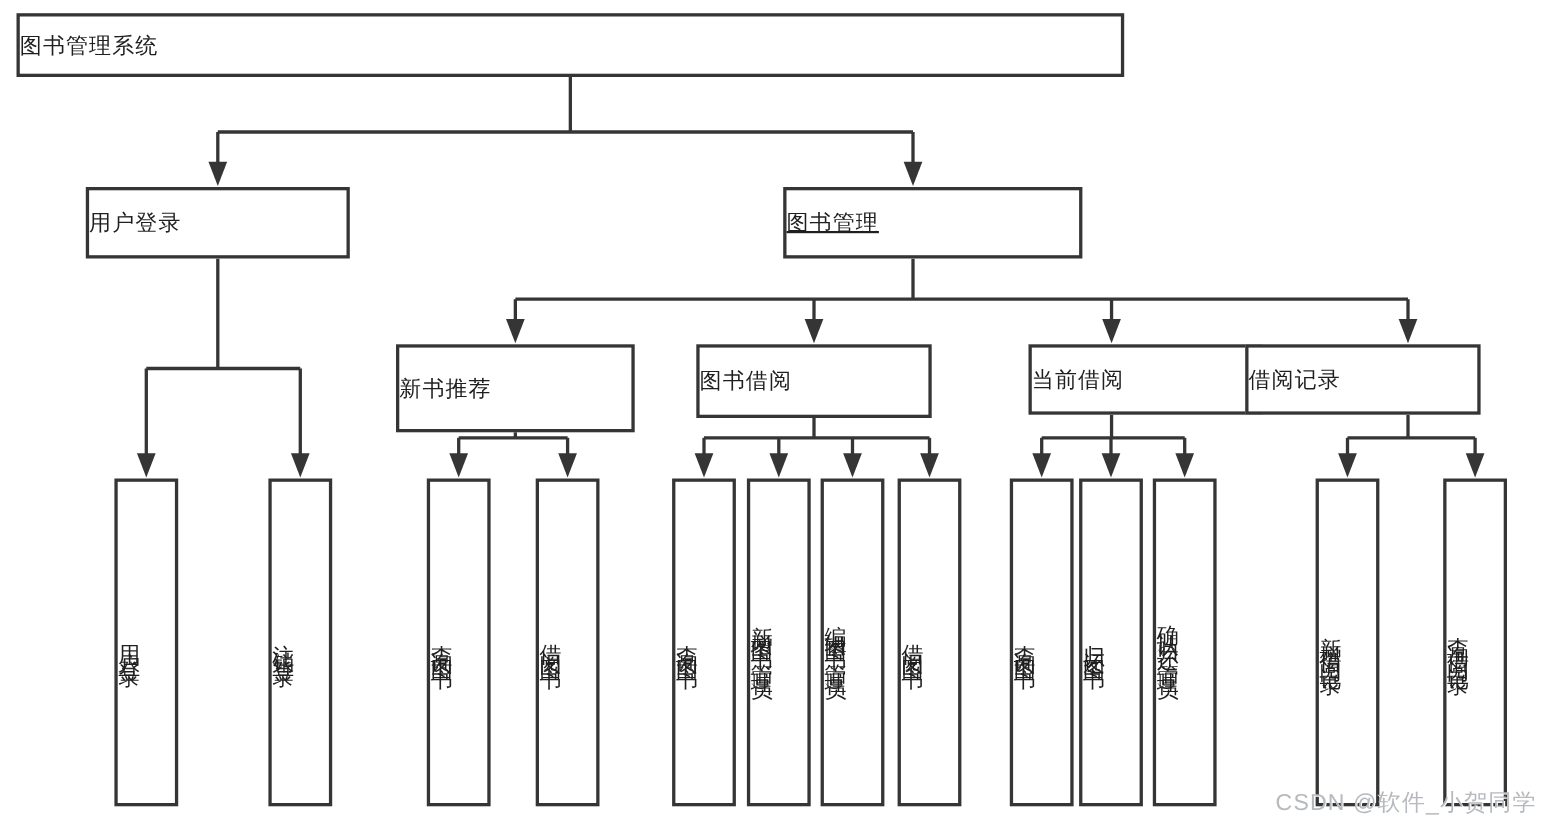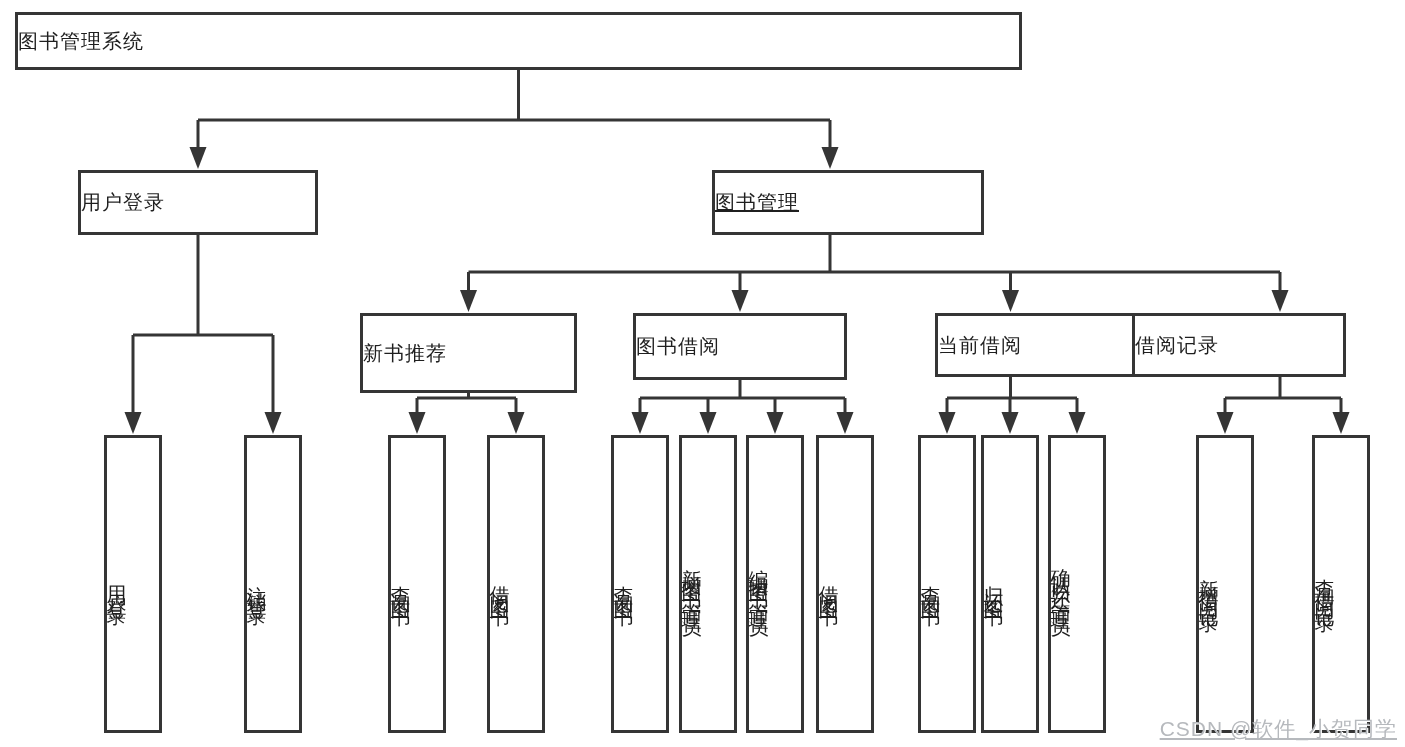--- a/index.html
+++ b/index.html
@@ -50,21 +50,20 @@
   .watermark {
     position: absolute;
     right: 8px;
     bottom: 4px;
     font-size: 21px;
     color: #b6b9bd;
     letter-spacing: 1px;
     z-index: 3;
     white-space: nowrap;
     text-shadow: 1px 1px 0 #ffffff;
-    text-decoration: underline;
   }
 </style>
 </head>
 <body>
 
 <div id="canvas">
 
   <svg id="connectors" viewBox="0 0 1405 747" xmlns="http://www.w3.org/2000/svg">
     <g stroke="#353535" stroke-width="3" fill="none">
       <path d="M518.5 70 V120"></path>

